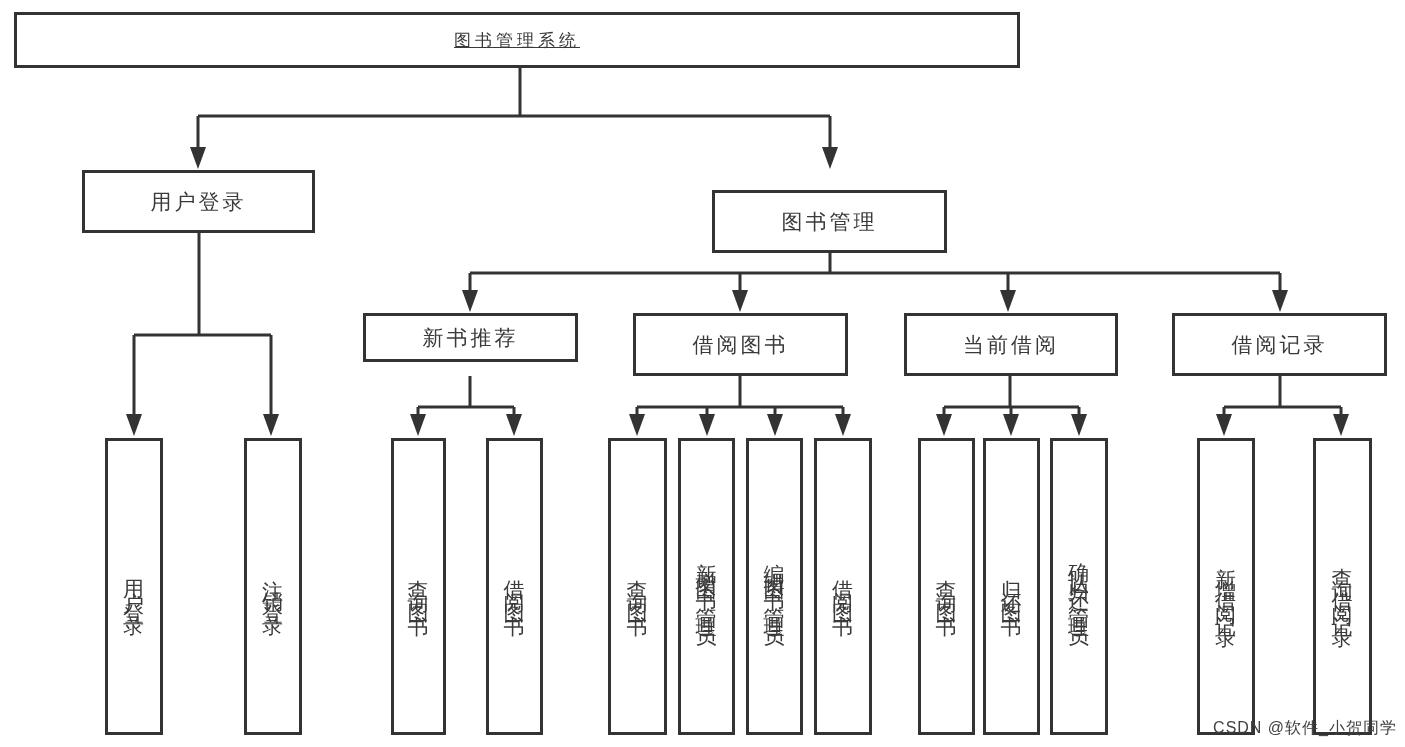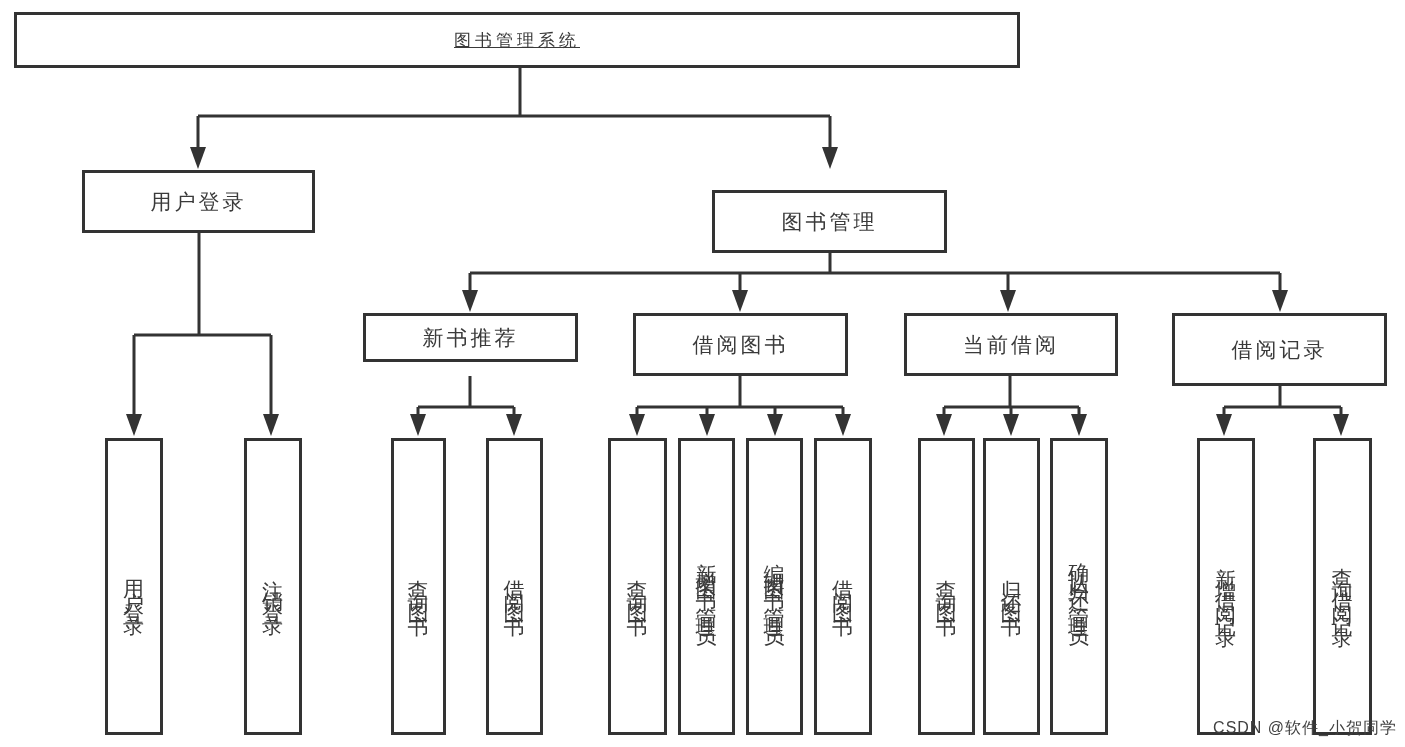--- a/index.html
+++ b/index.html
@@ -119,21 +119,21 @@
 
   <div class="box" style="left:363px; top:313px; width:215px; height:49px;">
     <span class="h-label">新书推荐</span>
   </div>
   <div class="box" style="left:633px; top:313px; width:215px; height:63px;">
     <span class="h-label">借阅图书</span>
   </div>
   <div class="box" style="left:904px; top:313px; width:214px; height:63px;">
     <span class="h-label">当前借阅</span>
   </div>
-  <div class="box" style="left:1172px; top:313px; width:215px; height:73px;">
+  <div class="box" style="left:1172px; top:313px; width:215px; height:63px;">
     <span class="h-label">借阅记录</span>
   </div>
 
   <div class="box leaf" style="left:105px; width:58px;">
     <span class="v-label">用户登录</span>
   </div>
   <div class="box leaf" style="left:244px; width:58px;">
     <span class="v-label">注销登录</span>
   </div>
 

